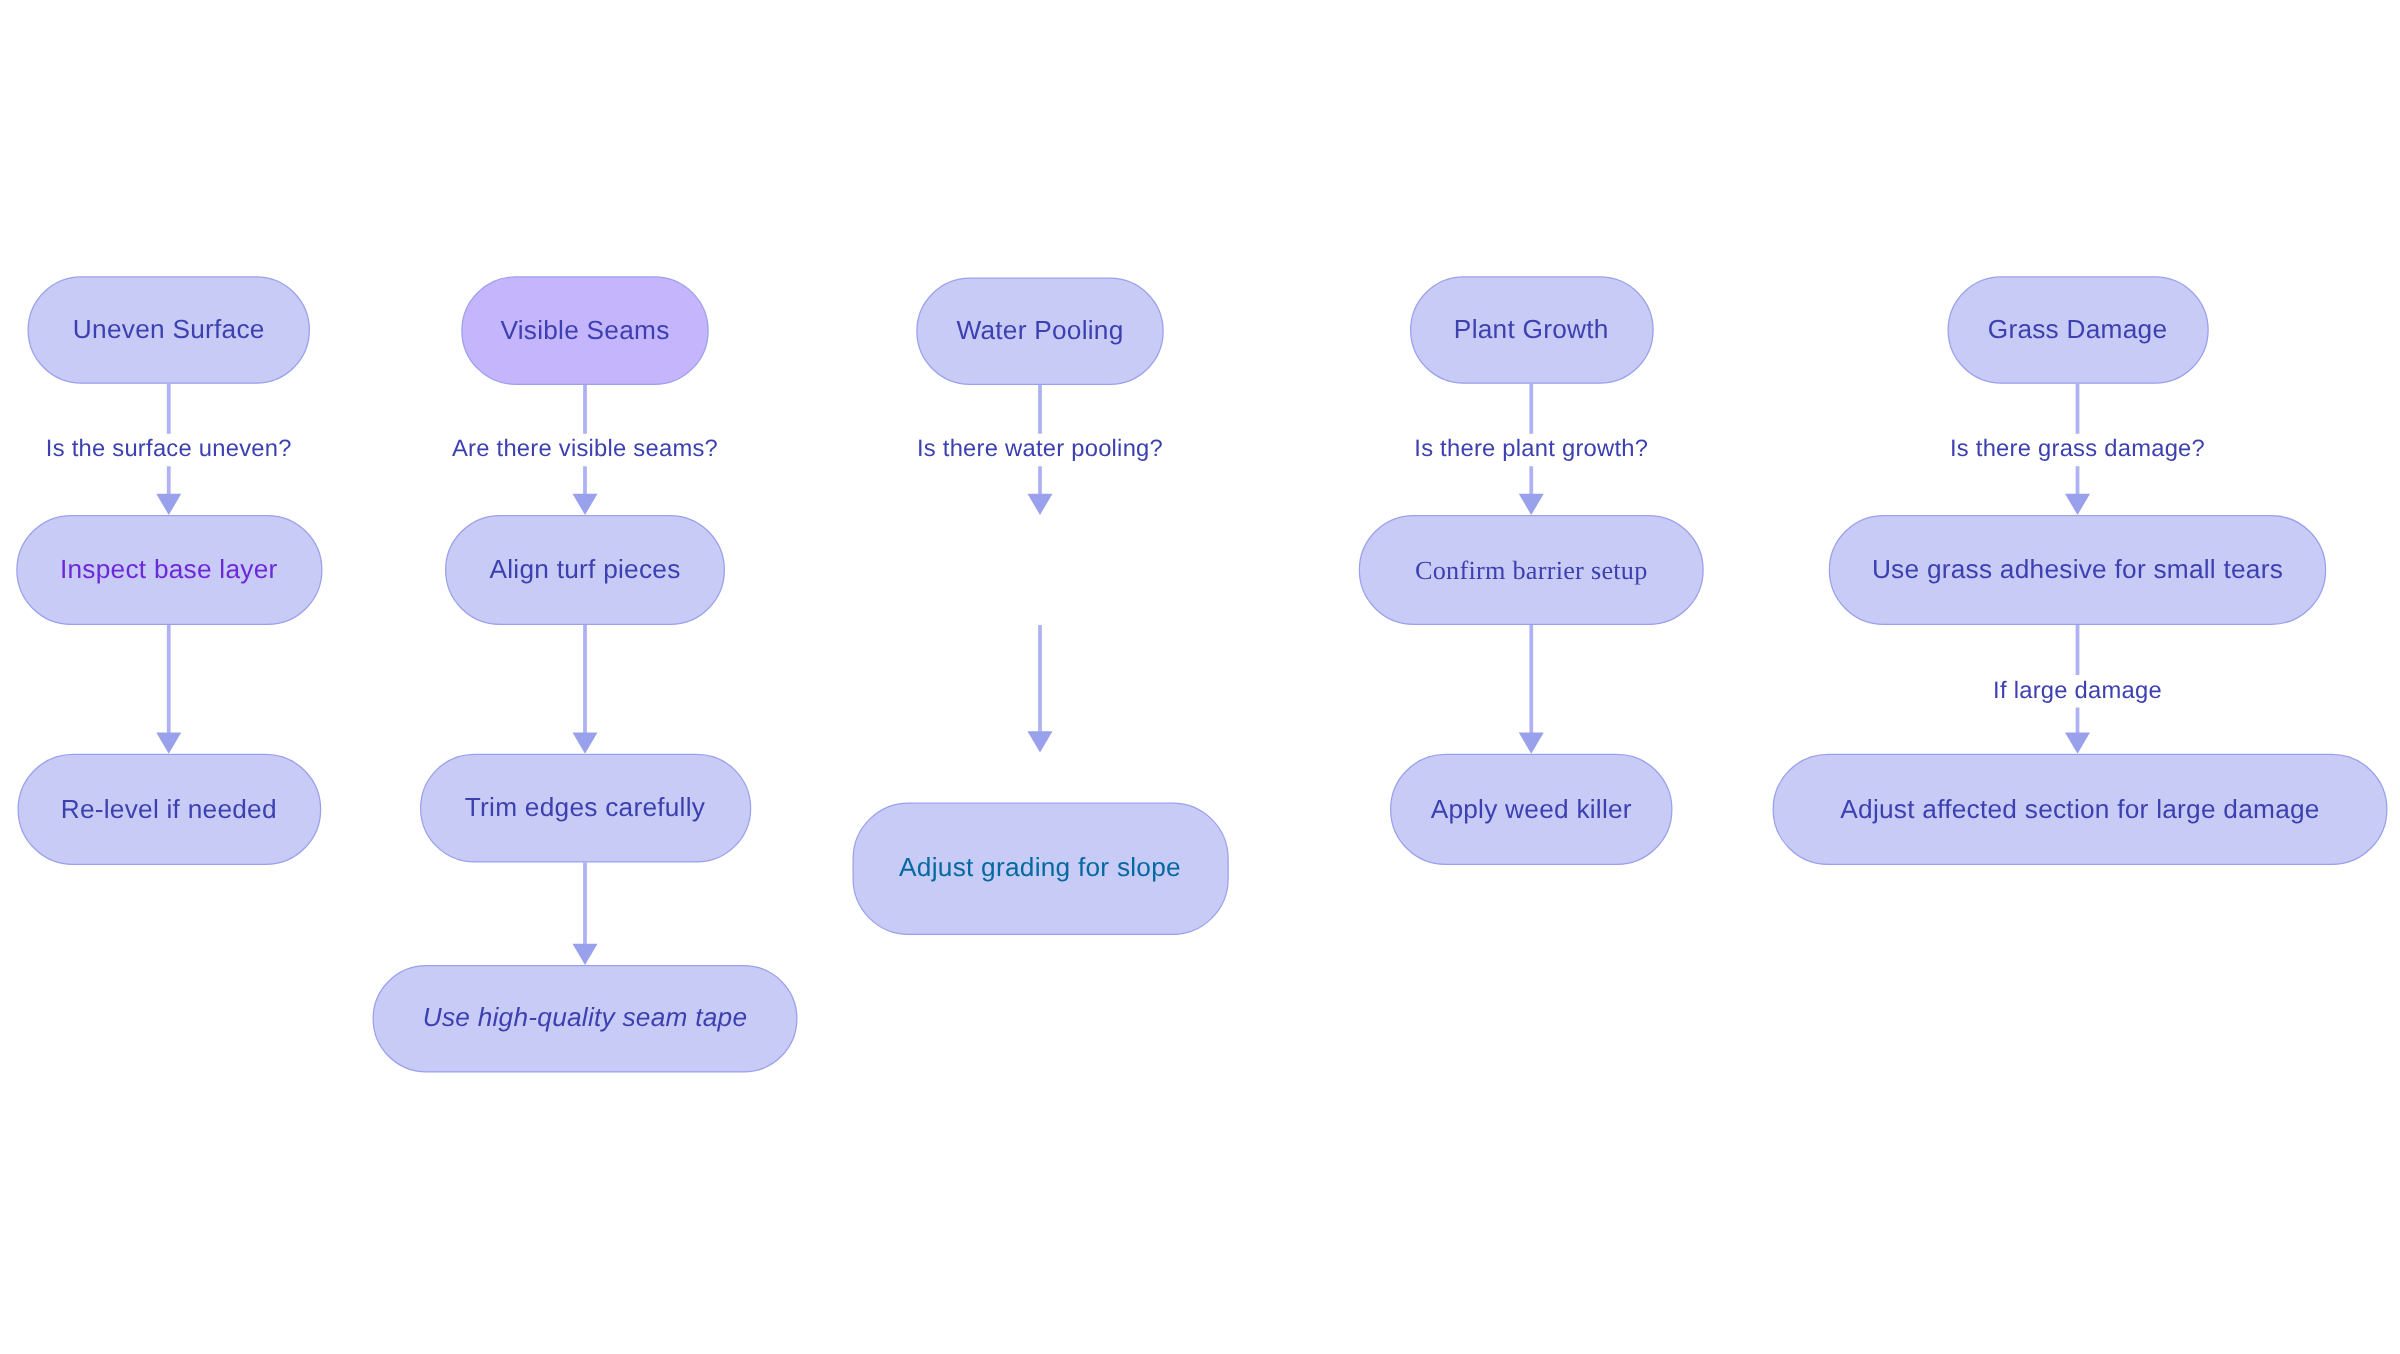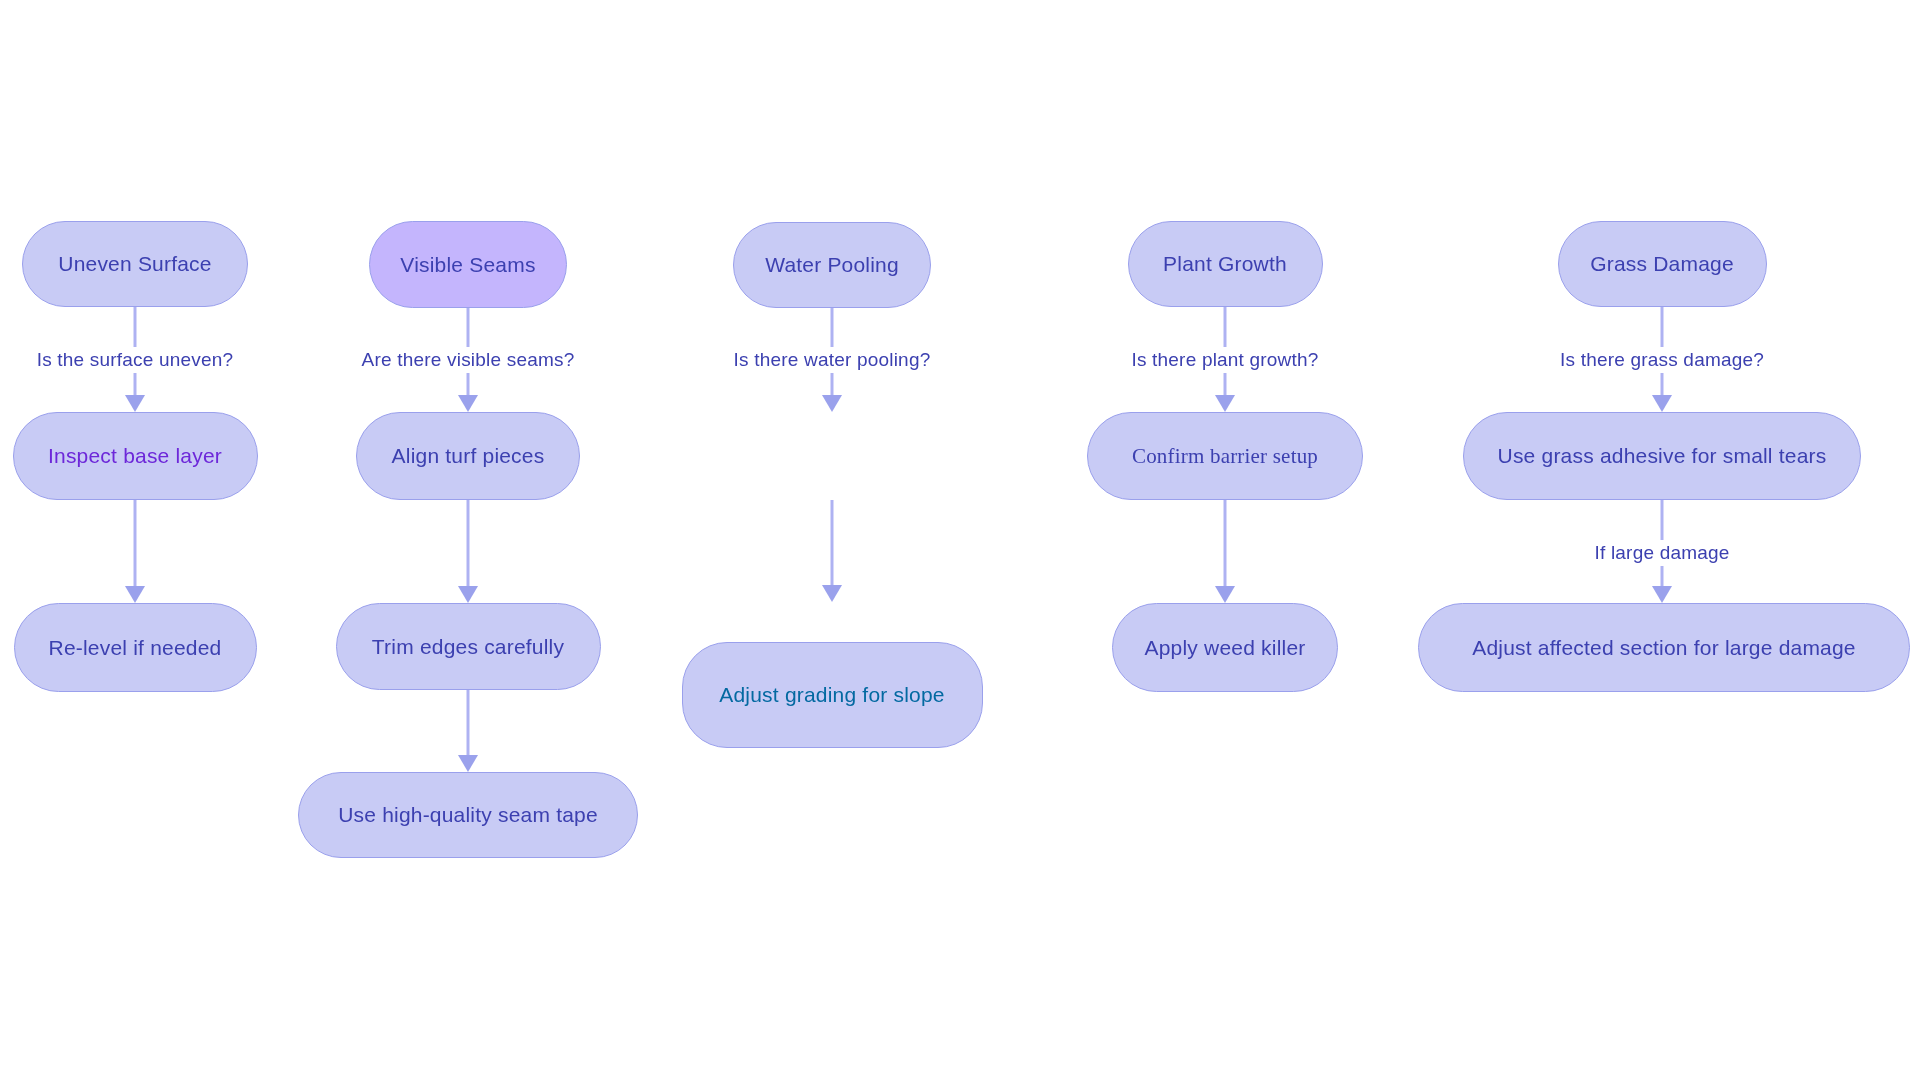--- a/index.html
+++ b/index.html
@@ -77,21 +77,21 @@
       <polygon points="1652,395 1672,395 1662,412" fill="#9aa1ec"></polygon>
       <line x1="1662" y1="500" x2="1662" y2="589" stroke="#aeb2f2" stroke-width="3"></line>
       <polygon points="1652,586 1672,586 1662,603" fill="#9aa1ec"></polygon>
     </svg>
     <div class="flow-node" style="left: 22px; top: 221px; width: 226px; height: 86px; background: rgb(200, 203, 245); border-color: rgb(154, 160, 236); color: rgb(60, 64, 176);">Uneven Surface</div>
     <div class="flow-node" style="left: 12.5px; top: 412px; width: 245px; height: 88px; background: rgb(200, 203, 245); border-color: rgb(154, 160, 236); color: #6d28d9;">Inspect base layer</div>
     <div class="flow-node" style="left: 13.5px; top: 603px; width: 243px; height: 89px; background: rgb(200, 203, 245); border-color: rgb(154, 160, 236); color: rgb(60, 64, 176);">Re-level if needed</div>
     <div class="flow-node" style="left: 369px; top: 221px; width: 198px; height: 87px; background: #c4b5fd; border-color: rgb(154, 160, 236); color: rgb(60, 64, 176);">Visible Seams</div>
     <div class="flow-node" style="left: 356px; top: 412px; width: 224px; height: 88px; background: rgb(200, 203, 245); border-color: rgb(154, 160, 236); color: rgb(60, 64, 176);">Align turf pieces</div>
     <div class="flow-node" style="left: 335.5px; top: 603px; width: 265px; height: 87px; background: rgb(200, 203, 245); border-color: rgb(154, 160, 236); color: rgb(60, 64, 176);">Trim edges carefully</div>
-    <div class="flow-node" style="left: 298px; top: 772px; width: 340px; height: 86px; background: rgb(200, 203, 245); border-color: rgb(154, 160, 236); color: rgb(60, 64, 176);">Use high-quality seam tape</div>
+    <div class="flow-node" style="left: 298px; top: 772px; width: 340px; height: 86px; background: rgb(200, 203, 245); border-color: rgb(154, 160, 236); color: rgb(60, 64, 176); font-style: italic;">Use high-quality seam tape</div>
     <div class="flow-node" style="left: 733px; top: 222px; width: 198px; height: 86px; background: rgb(200, 203, 245); border-color: rgb(154, 160, 236); color: rgb(60, 64, 176);">Water Pooling</div>
     <div class="flow-node" style="left: 681.5px; top: 602px; width: 301px; height: 106px; background: rgb(200, 203, 245); border-color: rgb(154, 160, 236); color: #0369a1; margin-top: 40px;">Adjust grading for slope</div>
     <div class="flow-node" style="left: 1127.5px; top: 221px; width: 195px; height: 86px; background: rgb(200, 203, 245); border-color: rgb(154, 160, 236); color: rgb(60, 64, 176);">Plant Growth</div>
     <div class="flow-node" style="left: 1087px; top: 412px; width: 276px; height: 88px; background: rgb(200, 203, 245); border-color: rgb(154, 160, 236); color: rgb(60, 64, 176); font-family: Liberation Serif, serif;">Confirm barrier setup</div>
     <div class="flow-node" style="left: 1112px; top: 603px; width: 226px; height: 89px; background: rgb(200, 203, 245); border-color: rgb(154, 160, 236); color: rgb(60, 64, 176);">Apply weed killer</div>
     <div class="flow-node" style="left: 1557.5px; top: 221px; width: 209px; height: 86px; background: rgb(200, 203, 245); border-color: rgb(154, 160, 236); color: rgb(60, 64, 176);">Grass Damage</div>
     <div class="flow-node" style="left: 1463px; top: 412px; width: 398px; height: 88px; background: rgb(200, 203, 245); border-color: rgb(154, 160, 236); color: rgb(60, 64, 176);">Use grass adhesive for small tears</div>
     <div class="flow-node" style="left: 1418px; top: 603px; width: 492px; height: 89px; background: rgb(200, 203, 245); border-color: rgb(154, 160, 236); color: rgb(60, 64, 176);">Adjust affected section for large damage</div>
     <div class="edge-label" style="left: 135px; top: 360px; color: rgb(60, 64, 176); background: rgb(255, 255, 255);">Is the surface uneven?</div>
     <div class="edge-label" style="left: 468px; top: 360px; color: rgb(60, 64, 176); background: rgb(255, 255, 255);">Are there visible seams?</div>

